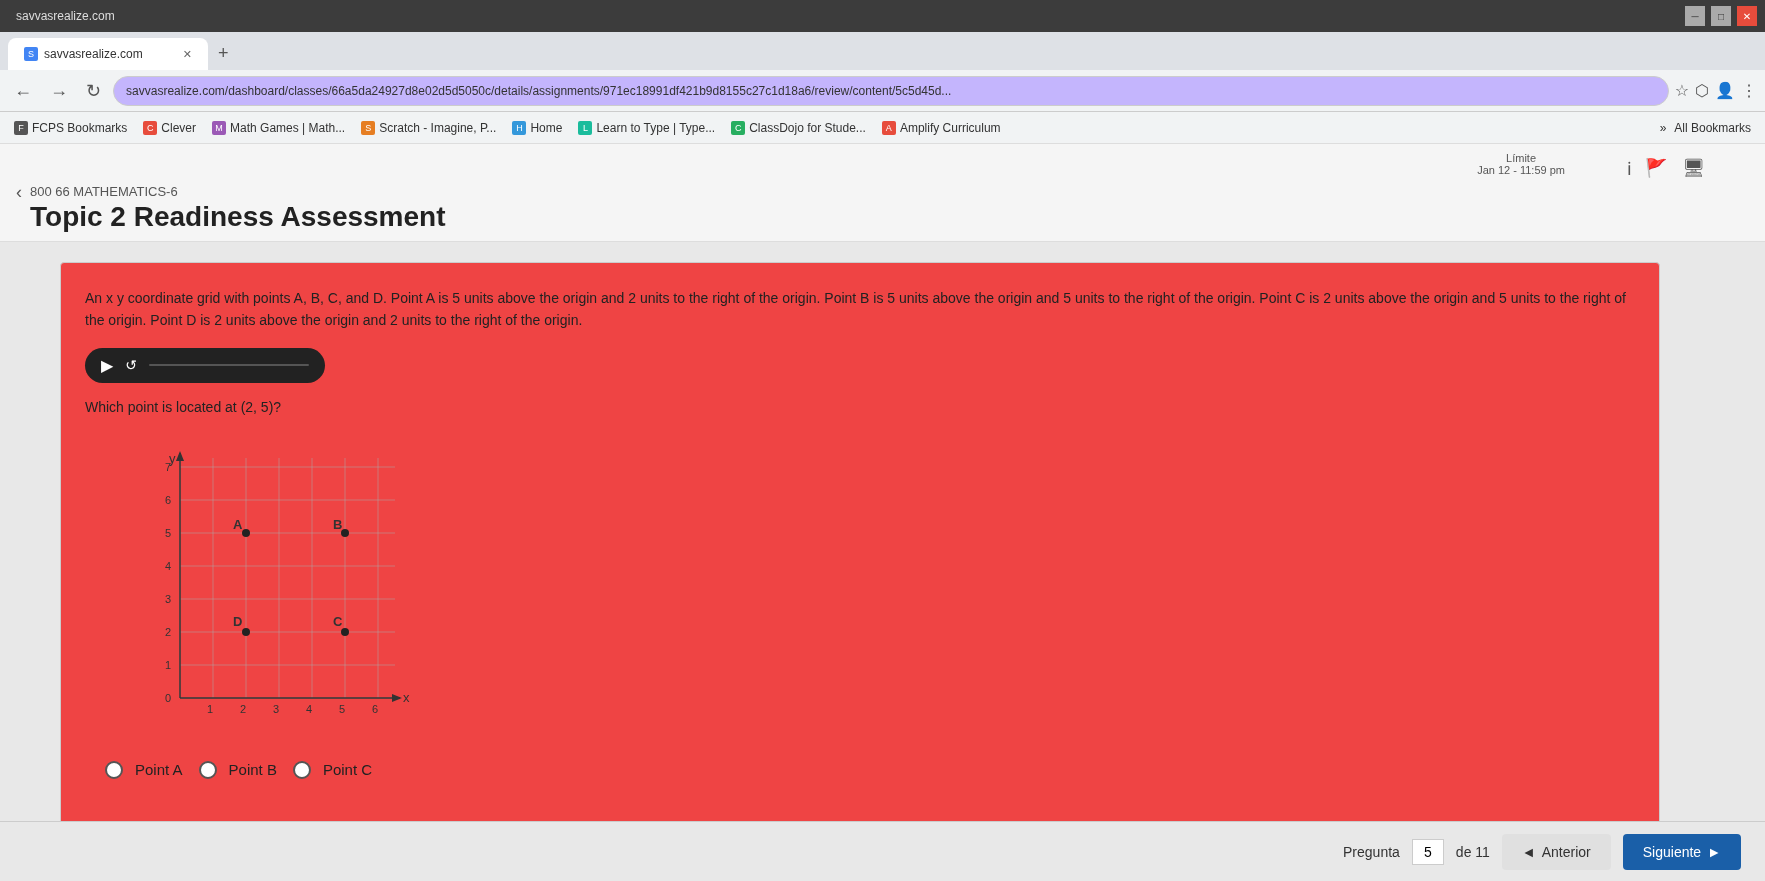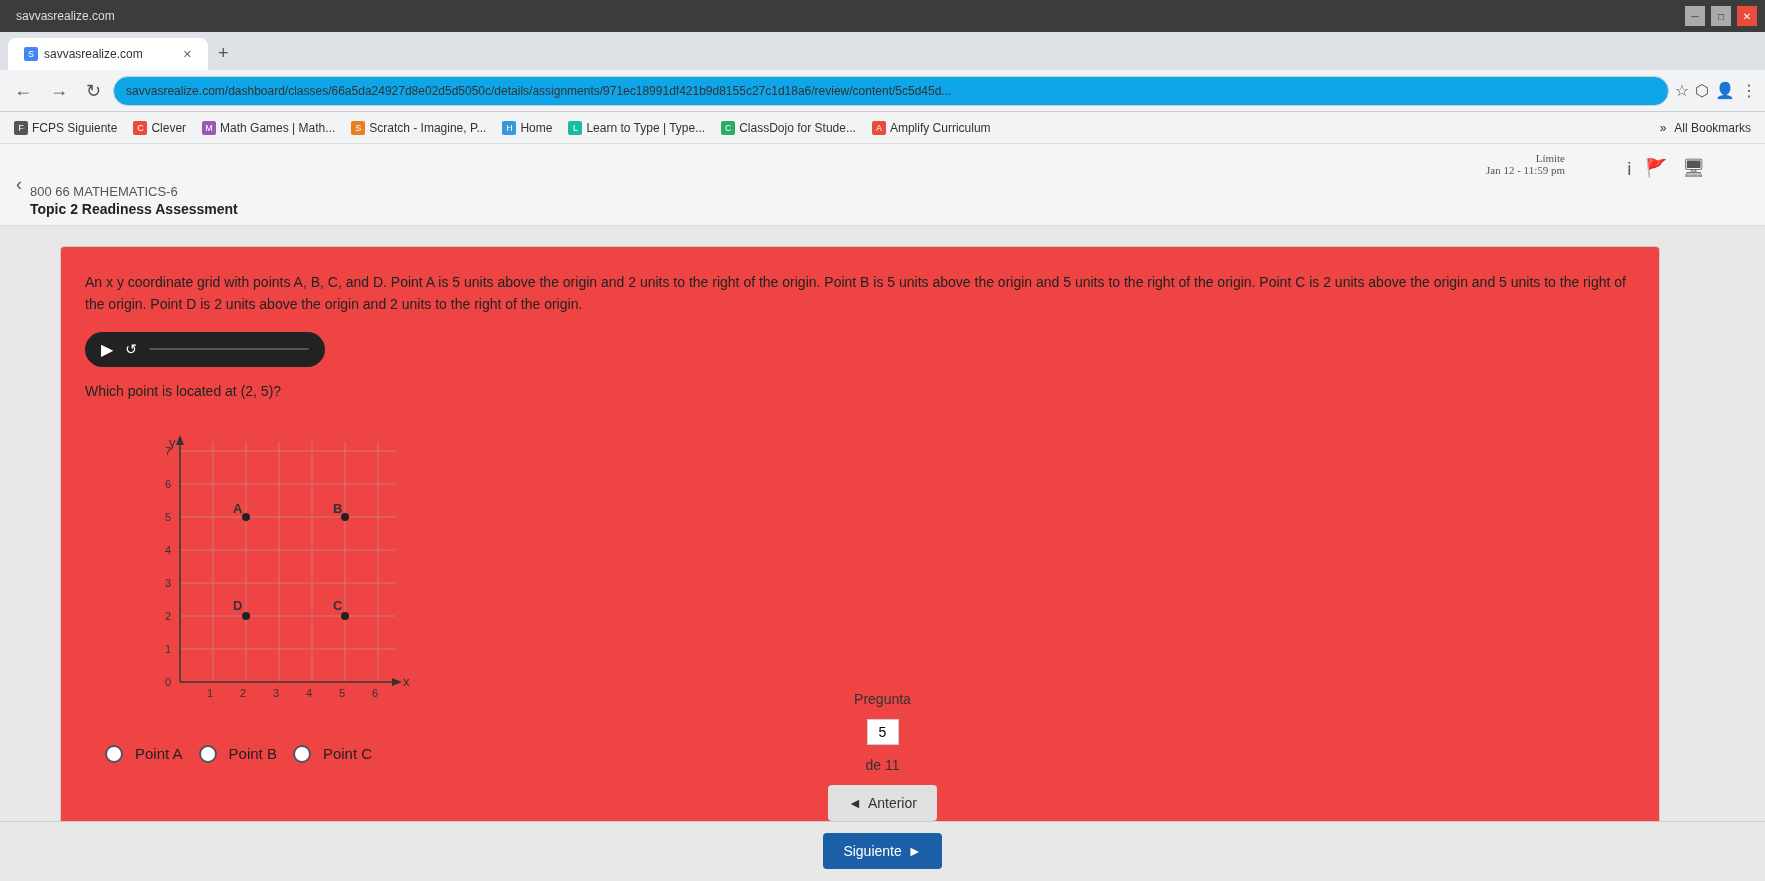--- a/index.html
+++ b/index.html
@@ -6,36 +6,36 @@
     body { font-family: Arial, sans-serif; background: #f0f0f0; width: 1765px; min-height: 881px; overflow-x: hidden; }
     .title-bar { background: #3c3c3c; height: 32px; display: flex; align-items: center; justify-content: flex-end; padding: 0 8px; gap: 6px; }
 
     .tab-bar { background: #dee1e6; height: 38px; display: flex; align-items: flex-end; padding: 0 8px; gap: 2px; }
     .tab { background: #ffffff; border-radius: 8px 8px 0 0; padding: 6px 16px; font-size: 12px; color: #333; display: flex; align-items: center; gap: 6px; min-width: 200px; height: 32px; }
     .tab-close { font-size: 11px; color: #666; margin-left: auto; cursor: pointer; }
     .new-tab { background: transparent; border: none; font-size: 18px; color: #555; padding: 4px 8px; cursor: pointer; margin-bottom: 2px; }
 
     .nav-bar { background: #f1f3f4; height: 42px; display: flex; align-items: center; padding: 4px 8px; gap: 6px; border-bottom: 1px solid #ccc; }
     .nav-btn { background: none; border: none; font-size: 18px; color: #555; cursor: pointer; padding: 4px 6px; border-radius: 4px; }
-    .address-bar { flex: 1; height: 30px; border: 1px solid #ccc; border-radius: 15px; padding: 0 12px; font-size: 12px; color: #333; background: #0ea5e9; display: flex; align-items: center; }
+    .address-bar { flex: 1; height: 30px; border: 1px solid #ccc; border-radius: 15px; padding: 0 12px; font-size: 12px; color: #333; background: #c4b5fd; display: flex; align-items: center; }
     .address-bar span { color: #333; font-size: 12px; overflow: hidden; text-overflow: ellipsis; white-space: nowrap; }
     .nav-icon { font-size: 16px; color: #555; cursor: pointer; }
 
     .bookmarks-bar { background: #f1f3f4; height: 32px; display: flex; align-items: center; padding: 0 8px; gap: 4px; border-bottom: 1px solid #ddd; font-size: 12px; color: #333; overflow: hidden; }
     .bookmark-item { display: flex; align-items: center; gap: 4px; padding: 2px 6px; border-radius: 4px; cursor: pointer; white-space: nowrap; font-size: 12px; }
     .bm-icon { width: 14px; height: 14px; display: inline-block; background: #4285f4; border-radius: 2px; font-size: 9px; color: white; text-align: center; line-height: 14px; }
     .bm-right { margin-left: auto; display: flex; align-items: center; gap: 8px; }
 
     
     .page { background: #e8e8e8; min-height: 770px; }
     .page-header { background: #f5f5f5; border-bottom: 1px solid #ddd; padding: 8px 16px; }
     .page-nav { display: flex; align-items: center; gap: 8px; }
     .page-back { font-size: 18px; color: #555; cursor: pointer; background: none; border: none; }
     .page-breadcrumb { font-size: 13px; color: #555; margin-top: 32px; }
-    .page-title-text { font-size: 14px; font-weight: bold; color: #222; margin-top: 2px; }
+    .page-title-text { font-size: 28px; font-weight: bold; color: #222; margin-top: 2px; }
     .limit-label { font-size: 11px; color: #555; }
     .limit-time { font-size: 11px; color: #555; }
 
     .content-area { background: #e8e8e8; padding: 20px 60px; }
     .question-box { background: #ef4444; border: 1px solid #ccc; border-radius: 4px; padding: 24px; max-width: 1600px; min-height: 600px; position: relative; }
 
     .question-text { font-size: 14px; color: #222; line-height: 1.6; margin-bottom: 16px; }
 
     
     .audio-player { background: #222; border-radius: 24px; padding: 8px 16px; display: inline-flex; align-items: center; gap: 12px; margin-bottom: 16px; width: 240px; }
@@ -48,21 +48,21 @@
     
     .grid-container { margin: 16px 0 24px 60px; }
     .grid-svg { }
 
     
     .answer-choices { display: flex; flex-direction: row; gap: 16px; margin-left: 20px; }
     .answer-choice { display: flex; align-items: center; gap: 12px; font-size: 15px; color: #222; cursor: pointer; }
     .radio-btn { width: 18px; height: 18px; border-radius: 50%; border: 2px solid #555; background: white; display: inline-block; cursor: pointer; flex-shrink: 0; }
 
     
-    .bottom-nav { position: fixed; bottom: 0; left: 0; right: 0; background: #e8e8e8; border-top: 1px solid #ccc; padding: 12px 24px; display: flex; align-items: center; justify-content: flex-end; gap: 12px; height: 60px; flex-direction: column; }
+    .bottom-nav { position: fixed; bottom: 0; left: 0; right: 0; background: #e8e8e8; border-top: 1px solid #ccc; padding: 12px 24px; display: flex; align-items: center; justify-content: flex-end; gap: 12px; height: 60px; }
     .pregunta-label { font-size: 14px; color: #333; }
     .pregunta-num { background: white; border: 1px solid #ccc; padding: 4px 10px; font-size: 14px; min-width: 32px; text-align: center; }
     .de-label { font-size: 14px; color: #333; }
     .nav-button { padding: 10px 20px; border: none; border-radius: 4px; font-size: 14px; cursor: pointer; }
     .anterior-btn { background: #e0e0e0; color: #333; display: flex; align-items: center; gap: 6px; }
     .siguiente-btn { background: #1a5fa8; color: white; display: flex; align-items: center; gap: 6px; }
     .win-btn { width: 14px; height: 14px; background: #aaa; border: none; cursor: pointer; font-size: 10px; color: #333; display: flex; align-items: center; justify-content: center; }
   </style>
 </head>
 <body>
@@ -96,21 +96,21 @@
     </div>
     <span class="nav-icon">☆</span>
     <span class="nav-icon">⬡</span>
     <span class="nav-icon">👤</span>
     <span class="nav-icon">⋮</span>
   </div>
 
   <div class="bookmarks-bar">
     <div class="bookmark-item">
       <span class="bm-icon" style="background:#555;">F</span>
-      <span>FCPS Siguiente</span>
+      <span>FCPS Bookmarks</span>
     </div>
     <div class="bookmark-item">
       <span class="bm-icon" style="background:#e74c3c;">C</span>
       <span>Clever</span>
     </div>
     <div class="bookmark-item">
       <span class="bm-icon" style="background:#9b59b6;">M</span>
       <span>Math Games | Math...</span>
     </div>
     <div class="bookmark-item">
@@ -142,21 +142,21 @@
   <div class="page">
 
     <div class="page-header" style="position:relative;">
       <div class="page-nav">
         <button class="page-back">‹</button>
         <div>
           <div class="page-breadcrumb">800 66 MATHEMATICS-6</div>
           <div class="page-title-text">Topic 2 Readiness Assessment</div>
         </div>
       </div>
-      <div style="position:absolute; right: 200px; top: 8px; text-align:right;font-family:Liberation Serif, serif;">
+      <div style="position:absolute; right: 200px; top: 8px; text-align:center;">
         <div class="limit-label">Límite</div>
         <div class="limit-time">Jan 12 - 11:59 pm</div>
       </div>
       <div style="position:absolute; right: 60px; top: 12px; display:flex; gap:14px; align-items:center;">
         <span style="font-size:18px; color:#555;">ℹ</span>
         <span style="font-size:18px; color:#555;">🚩</span>
         <span style="font-size:18px; color:#555;">🖥</span>
       </div>
     </div>
 

